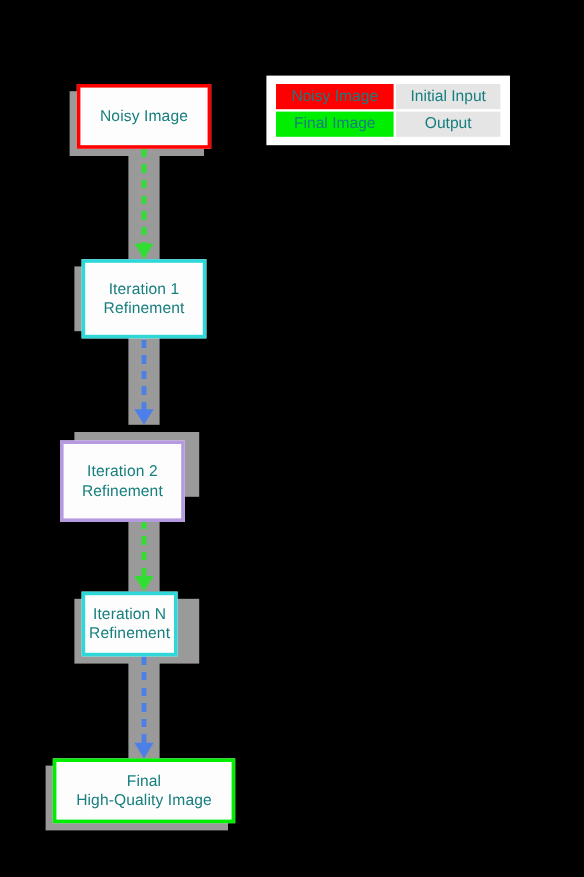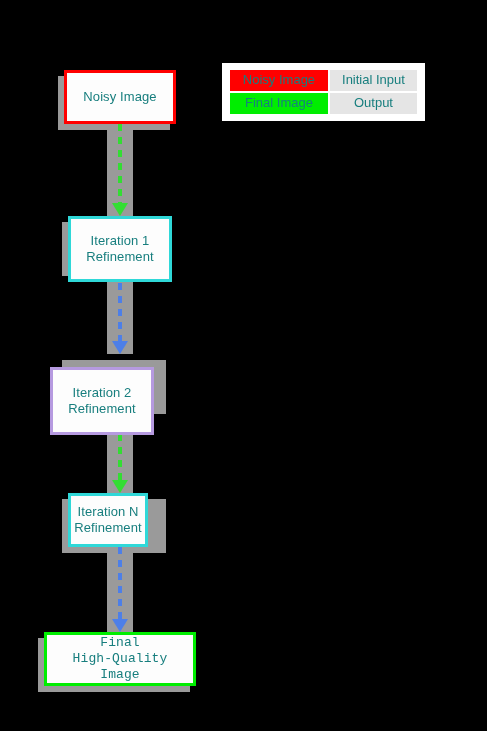--- a/index.html
+++ b/index.html
@@ -150,21 +150,21 @@
 <div class="node" style="left: 50px; top: 354px; width: 104px; height: 68px; border: 3px solid rgb(182, 154, 224); color: rgb(23, 126, 126); margin-top: 13px;">
     <span class="label">Iteration 2
 Refinement</span>
   </div>
 <div class="shadow" style="left: 62px; top: 499px; width: 104px; height: 54px;"></div>
 <div class="node" style="left: 68px; top: 493px; width: 80px; height: 54px; border: 3px solid rgb(47, 216, 216); color: rgb(23, 126, 126);">
     <span class="label">Iteration N
 Refinement</span>
   </div>
 <div class="shadow" style="left: 38px; top: 638px; width: 152px; height: 54px;"></div>
-<div class="node" style="left: 44px; top: 632px; width: 152px; height: 54px; border: 3px solid rgb(0, 238, 0); color: rgb(23, 126, 126); font-family: Liberation Mono, monospace;">
+<div class="node" style="left: 44px; top: 632px; width: 152px; height: 54px; border: 3px solid rgb(0, 238, 0); color: rgb(23, 126, 126);">
     <span class="label">Final
 High-Quality Image</span>
   </div>
 <div id="legend" style="left: 222px; top: 63px; width: 203px; height: 58px; background: rgb(255, 255, 255);">
   <table>
     <tbody>
       <tr>
         <td class="swatch-red">Noisy Image</td>
         <td class="desc">Initial Input</td>
       </tr>

